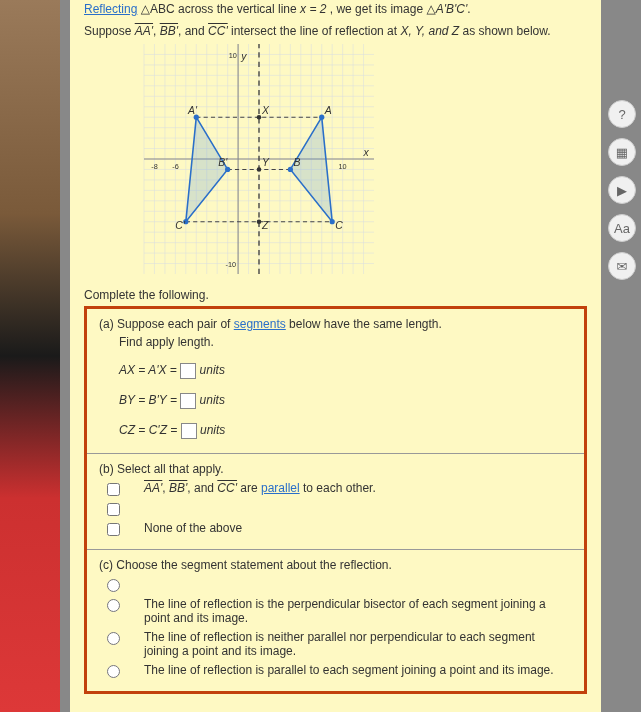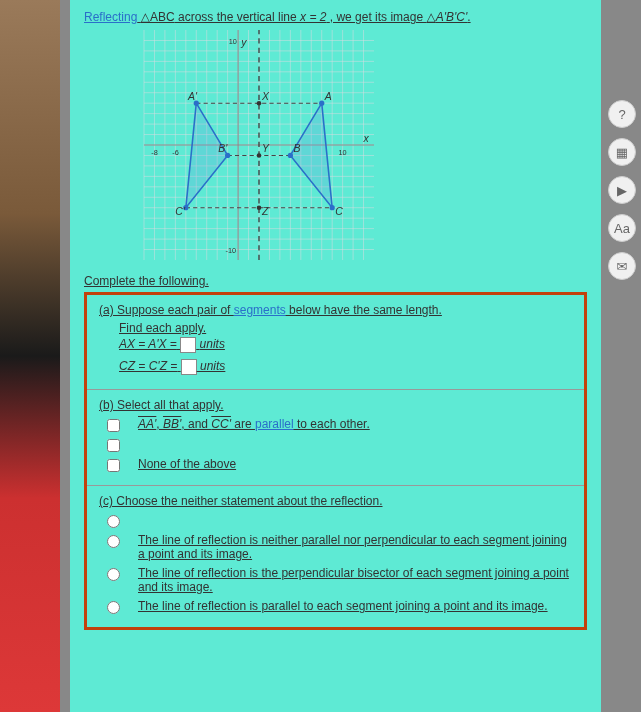--- a/index.html
+++ b/index.html
@@ -15,68 +15,76 @@
   position: relative;
 }
 .desk-left {
   position: absolute;
   left: 0; top: 0; width: 60px; height: 100%;
   background: linear-gradient(to bottom, #9a7a5a 0%, #7a5a3a 30%, #1a1a1a 50%, #cc3030 70%, #dd3838 100%);
 }
 .paper {
   position: absolute;
   left: 70px; top: 0; right: 40px; bottom: 0;
-  background: #5eead4;
-  padding: 8px 14px;
+  background: #fef9c3;
+  padding: 0 14px;
   overflow: hidden;
-  text-decoration: underline;
 }
 .right-sidebar {
   position: absolute;
   right: 5px; top: 100px; width: 28px;
   display: flex; flex-direction: column; gap: 10px;
 }
 .side-btn {
   width: 26px; height: 26px; border-radius: 50%;
   background: #f0f0f0; border: 1px solid #ccc;
   display: flex; align-items: center; justify-content: center;
   font-size: 13px; color: #666;
 }
 .intro { line-height: 1.5; margin-bottom: 4px; }
 .link { color: #2a6fc9; text-decoration: underline; }
 .seg { text-decoration: overline; }
 .graph-container { margin: 4px 0 8px 40px; }
 .instructions { margin: 14px 0 4px 0; }
 .qbox { border: 3px solid #c2410c; }
 .qpart { border-top: 1px solid #999; padding: 8px 12px; }
 .qpart:first-child { border-top: none; }
-.eqline { margin: 2px 0 6px 20px; font-style: italic; }
+.eqline { margin: 14px 0 6px 20px; font-style: italic; }
 .input-box {
   display: inline-block; width: 14px; height: 14px;
   border: 1px solid #888; background: #fff; vertical-align: middle;
 }
-.opt { margin: 5px 0 5px 8px; display: flex; align-items: flex-start; gap: 18px; }
+.opt { margin: 5px 0 5px 8px; display: flex; align-items: flex-start; gap: 24px; }
 .opt > span:last-child { flex: 1; }
 input[type=checkbox], input[type=radio] { margin: 2px 0 0 0; flex-shrink: 0; }
 svg { display: block; }
 </style>
 </head>
 <body>
 
 <div class="desk-left"></div>
 
 <div class="paper">
 
   <div class="intro">
     <span class="link">Reflecting</span>
     <span> △</span><span>ABC</span>
     <span> across the vertical line </span>
     <i>x = 2</i>
     <span>, we get its image </span>
     <span>△</span><i>A'B'C'</i><span>.</span>
+  </div>
+  <div class="intro">
+    <span>Suppose </span>
+    <i class="seg">AA'</i><span>, </span>
+    <i class="seg">BB'</i><span>, and </span>
+    <i class="seg">CC'</i>
+    <span> intersect the line of reflection at </span>
+    <i>X, Y, and Z</i>
+    <span> as shown below.</span>
   </div>
 
   <div class="graph-container">
     <svg width="270" height="230" viewBox="-9 -11 22 22">
       <g transform="scale(1,-1)">
         <g stroke="#d8dde0" stroke-width="0.05">
           <line x1="-9" y1="-11" x2="-9" y2="11"></line>
             <line x1="-8" y1="-11" x2="-8" y2="11"></line>
             <line x1="-7" y1="-11" x2="-7" y2="11"></line>
             <line x1="-6" y1="-11" x2="-6" y2="11"></line>
@@ -168,27 +176,32 @@
   </div>
 
   <div class="instructions">Complete the following.</div>
 
   <div class="qbox">
 
     <div class="qpart">
       <div>
         <span>(a) Suppose each pair of </span><span class="link">segments</span><span> below have the same length.</span>
       </div>
-      <div style="margin:4px 0 0 20px">Find each apply.</div>
+      <div style="margin:4px 0 0 20px">Find apply length.</div>
       <div class="eqline">
         <span>AX = A'X =</span>
         <span class="input-box"></span>
         <span>units</span>
       </div>
       <div class="eqline">
+        <span>BY = B'Y =</span>
+        <span class="input-box"></span>
+        <span>units</span>
+      </div>
+      <div class="eqline">
         <span>CZ = C'Z =</span>
         <span class="input-box"></span>
         <span>units</span>
       </div>
     </div>
 
     <div class="qpart">
       <div>(b) Select all that apply.</div>
       <div class="opt">
         <input type="checkbox" style="">
@@ -199,31 +212,31 @@
       <div class="opt">
         <input type="checkbox" style="">
       </div>
       <div class="opt">
         <input type="checkbox" style="">
         <span>None of the above</span>
       </div>
     </div>
 
     <div class="qpart">
-      <div>(c) Choose the neither statement about the reflection.</div>
-      <div class="opt">
-          <input type="radio" name="c" style="">
+      <div>(c) Choose the segment statement about the reflection.</div>
+      <div class="opt">
+          <input type="radio" name="c" style="">
+        </div>
+      <div class="opt">
+          <input type="radio" name="c" style="">
+          <span>The line of reflection is the perpendicular bisector of each segment joining a point and its image.</span>
         </div>
       <div class="opt">
           <input type="radio" name="c" style="">
           <span>The line of reflection is neither parallel nor perpendicular to each segment joining a point and its image.</span>
-        </div>
-      <div class="opt">
-          <input type="radio" name="c" style="">
-          <span>The line of reflection is the perpendicular bisector of each segment joining a point and its image.</span>
         </div>
       <div class="opt">
           <input type="radio" name="c" style="">
           <span>The line of reflection is parallel to each segment joining a point and its image.</span>
         </div>
     </div>
 
   </div>
 </div>
 

